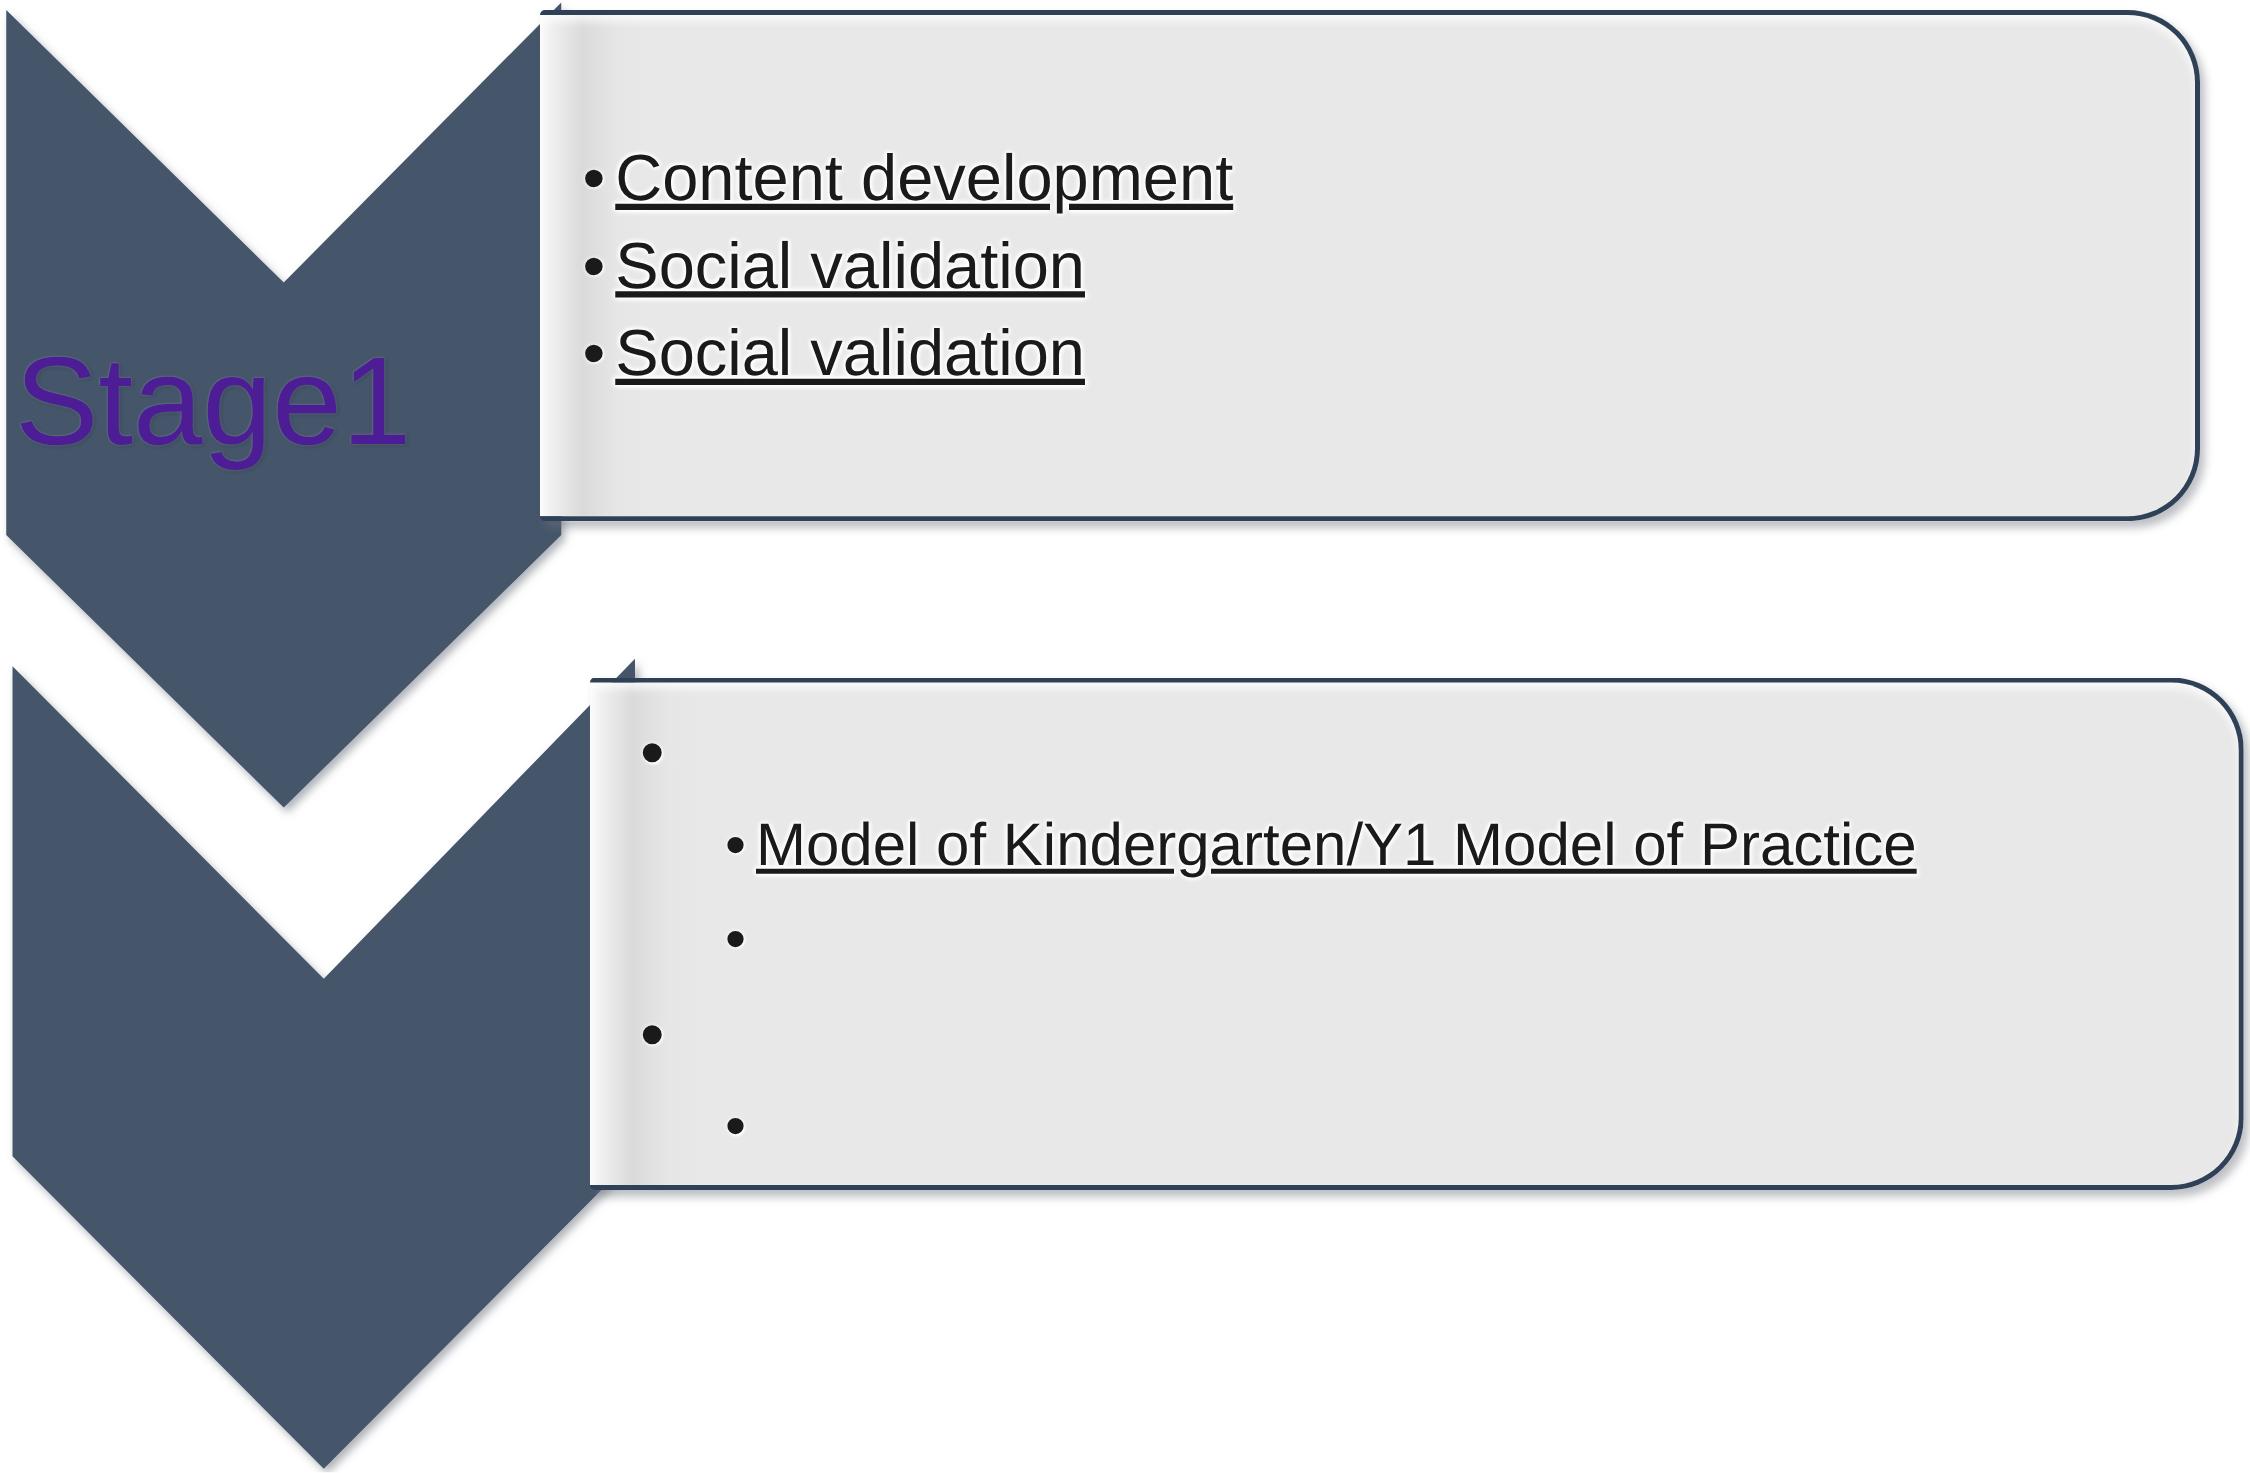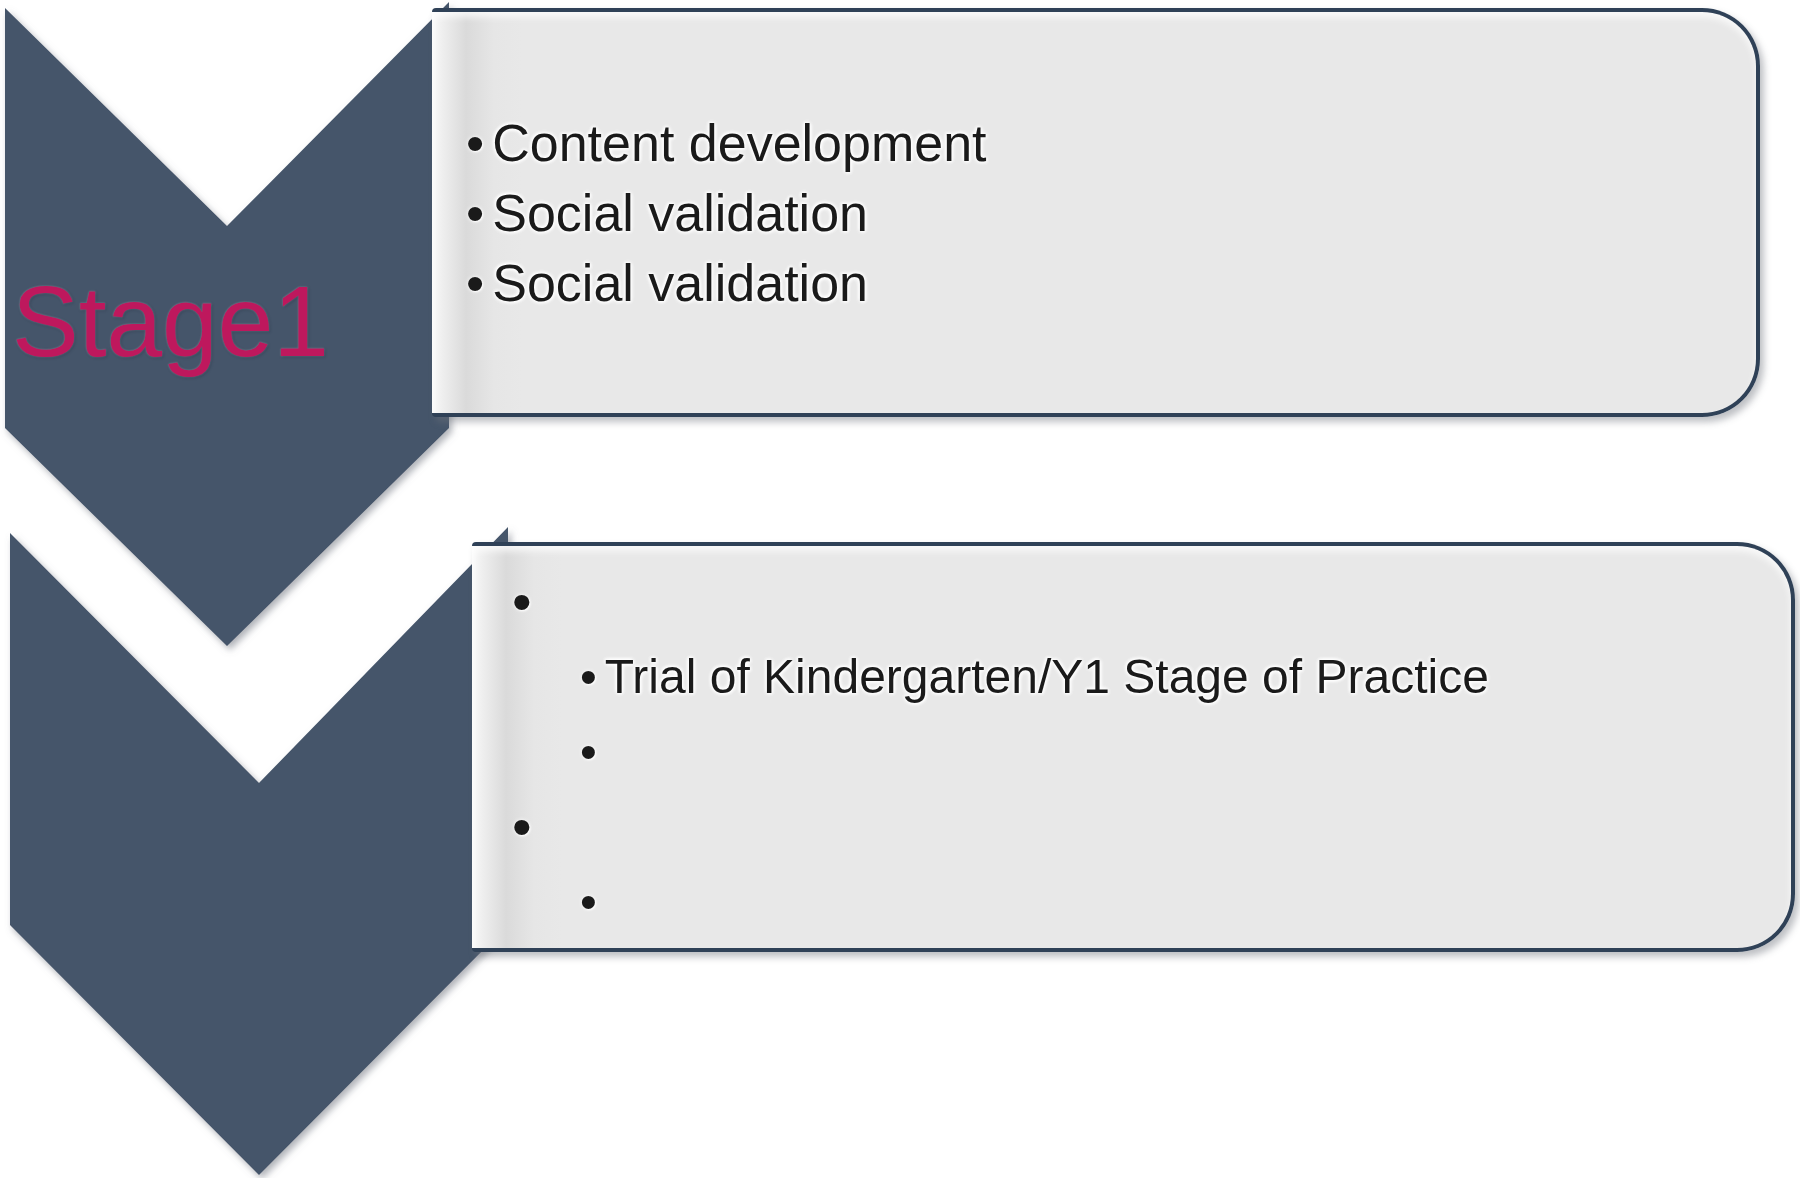--- a/index.html
+++ b/index.html
@@ -2,21 +2,21 @@
 <html><head>
 <meta charset="utf-8">
 <style>
   html,body{margin:0;padding:0;background:#fff;}
   #canvas{
     position:relative;width:1800px;height:1178px;overflow:hidden;background:#ffffff;
     font-family:"Liberation Sans", sans-serif;
   }
   #shape-layer{position:absolute;left:0;top:0;z-index:1;}
   .stage-label{
-    position:absolute;z-index:2;color:#be185d;line-height:1;
+    position:absolute;z-index:2;color:#4c1d95;line-height:1;
     text-shadow:1px 1px 3px rgba(20,30,50,0.35), 0 0 2px rgba(255,255,255,0.4);
     letter-spacing:0px;white-space:nowrap;
   }
   #stage1-label{left:12px;top:271px;font-size:100px;}
   #stage2-label{left:13px;top:796px;font-size:97px;}
   .listbox{
     position:absolute;z-index:3;box-sizing:border-box;
     border:4px solid #2F4157;border-left:none;
     border-radius:4px 58px 58px 4px;
     background:linear-gradient(90deg,#fbfbfb 0px,#efefef 10px,#dadada 34px,#e6e6e6 62px,#e8e8e8 90px);
@@ -28,20 +28,21 @@
   #box1 .list{padding:96px 20px 0 34px;}
   #box2 .list{padding:18px 20px 0 40px;}
   .li{display:flex;align-items:baseline;color:#1a1a1a;}
   #box1 .li{line-height:70px;font-size:52px;}
   #box2 .li.lvl1{line-height:75px;font-size:56px;}
   #box2 .li.lvl2{line-height:75px;font-size:48px;padding-left:68px;}
   .bullet{flex:0 0 auto;margin-right:8px;font-size:1.0em;}
   .t{
     white-space:pre-wrap;
     text-shadow:0 0 5px #fff,0 0 5px #fff,1px 1px 3px #fff,-1px -1px 3px #fff;
+    text-decoration:underline;
   }
   .bullet{text-shadow:0 0 4px #fff,1px 1px 2px #fff;}
 </style>
 </head>
 <body>
 
 <div id="canvas">
 
   <svg id="shape-layer" width="1800" height="1178" viewBox="0 0 1800 1178" aria-hidden="true">
     <defs>
@@ -72,21 +73,21 @@
     </div>
   </div>
 
   <div class="listbox" id="box2">
     <div class="list">
       <div class="li lvl1">
         <span class="bullet">•</span>
       </div>
       <div class="li lvl2">
         <span class="bullet">•</span>
-        <span class="t">Trial of Kindergarten/Y1 Stage of Practice</span>
+        <span class="t">Model of Kindergarten/Y1 Model of Practice</span>
       </div>
       <div class="li lvl2">
         <span class="bullet">•</span>
       </div>
       <div class="li lvl1">
         <span class="bullet">•</span>
       </div>
       <div class="li lvl2">
         <span class="bullet">•</span>
       </div>

